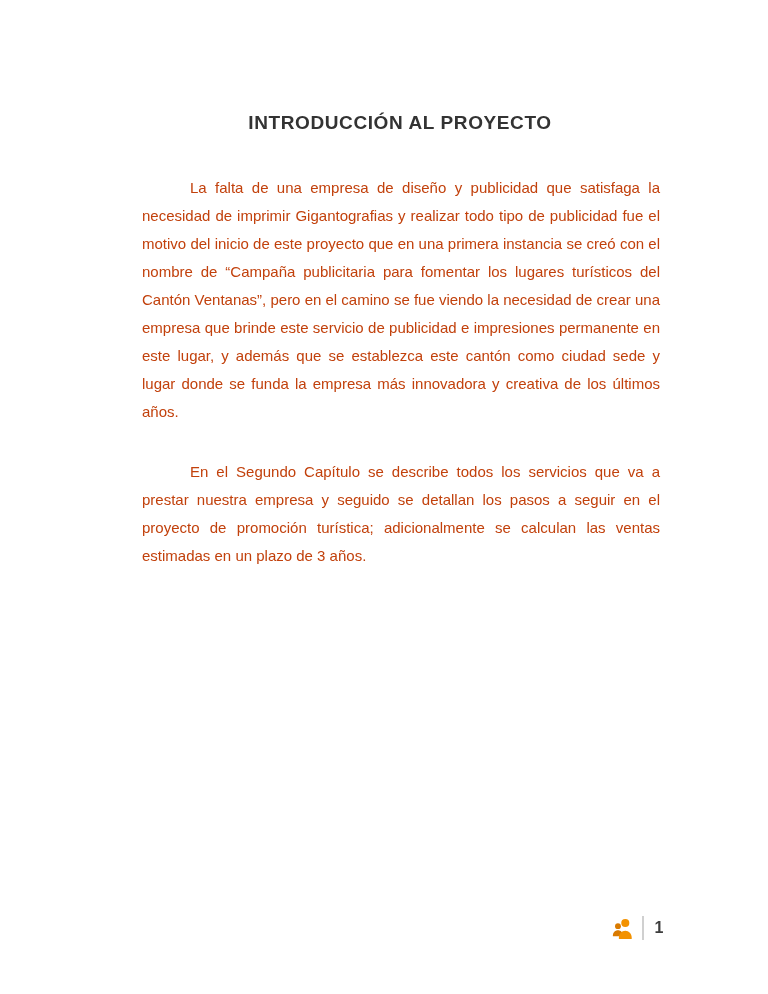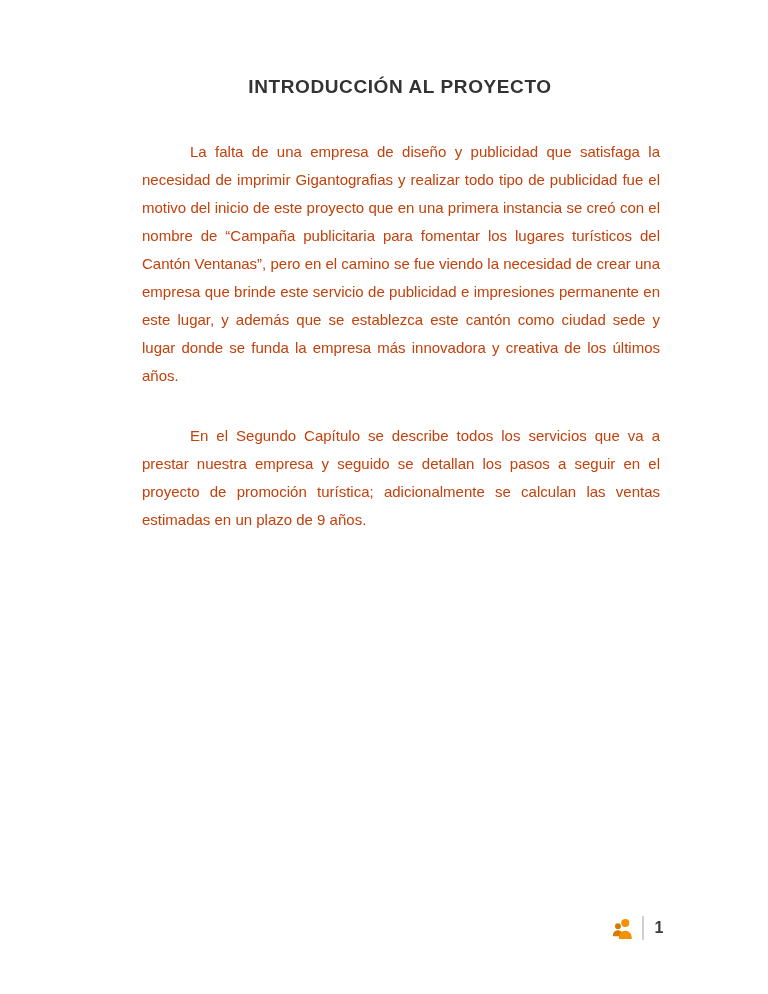--- a/index.html
+++ b/index.html
@@ -13,21 +13,21 @@
     font-family: "Liberation Sans", sans-serif;
     color: #3d3d3d;
     overflow: hidden;
   }
   .page {
     position: relative;
     width: 768px;
     height: 994px;
     background: #ffffff;
     box-sizing: border-box;
-    padding-top: 76px;
+    padding-top: 112px;
   }
   .doc-title {
     width: 520px;
     margin: 0 auto 0 140px;
     text-align: center;
     font-size: 19px;
     font-weight: bold;
     letter-spacing: 0.6px;
     color: #333333;
   }
@@ -72,21 +72,21 @@
 </style>
 </head>
 <body>
 
 <div class="page">
 
   <h1 class="doc-title">INTRODUCCIÓN AL PROYECTO</h1>
 
   <div class="content">
     <p>La falta de una empresa de diseño y publicidad que satisfaga la necesidad de imprimir Gigantografias y realizar todo tipo de publicidad fue el motivo del inicio de este proyecto que en una primera instancia se creó con el nombre de “Campaña publicitaria para fomentar los lugares turísticos del Cantón Ventanas”, pero en el camino se fue viendo la necesidad de crear una empresa que brinde este servicio de publicidad e impresiones permanente en este lugar, y además que se establezca este cantón como ciudad sede y lugar donde se funda la empresa más innovadora y creativa de los últimos años.</p>
-    <p>En el Segundo Capítulo se describe todos los servicios que va a prestar nuestra empresa y seguido se detallan los pasos a seguir en el proyecto de promoción turística;  adicionalmente se calculan las ventas estimadas en un plazo de 9 años.</p>
+    <p>En el Segundo Capítulo se describe todos los servicios que va a prestar nuestra empresa y seguido se detallan los pasos a seguir en el proyecto de promoción turística;  adicionalmente se calculan las ventas estimadas en un plazo de 3 años.</p>
   </div>
 
   <div class="footer">
     <span class="logo-icon">
       <svg viewBox="0 0 24 26" width="22" height="24" xmlns="http://www.w3.org/2000/svg">
 
         <circle cx="6.5" cy="11" r="3.2" fill="#d97a00"></circle>
         <path d="M1 21c0-3.2 2.5-5.6 5.5-5.6S12 17.8 12 21v1H1z" fill="#d97a00"></path>
 
         <circle cx="14.5" cy="7.5" r="4.4" fill="#f39200"></circle>

